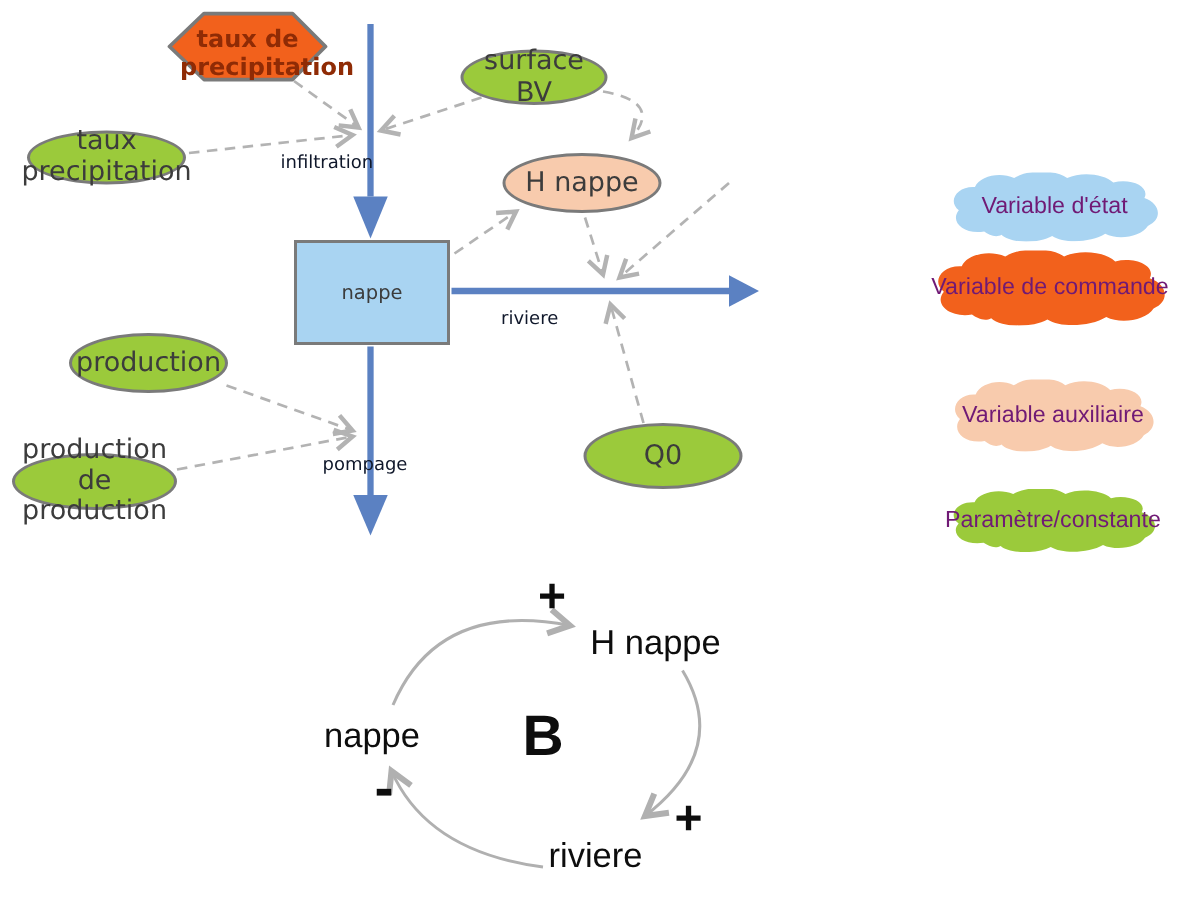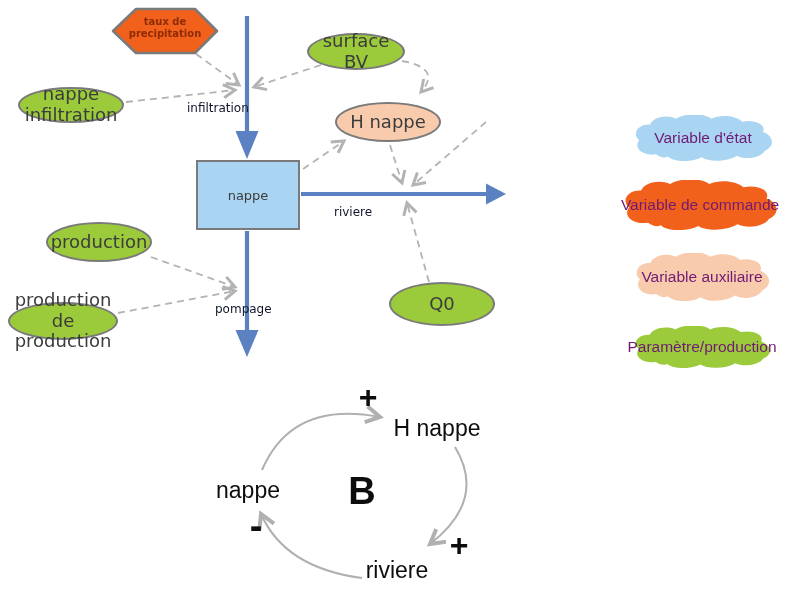--- a/index.html
+++ b/index.html
@@ -11,34 +11,34 @@
   .ellipse{position:absolute;border:2px solid #7a7a7a;border-radius:50%;
            display:flex;align-items:center;justify-content:center;text-align:center;
            font-size:18px;line-height:1.15;color:#3c3c3c;box-sizing:border-box;}
   .green{background:#9bca3b;}
   .peach{background:#f8cbad;}
   .stock{position:absolute;left:196px;top:160px;width:104px;height:70px;
          background:#a9d4f2;border:2px solid #7a7a7a;box-sizing:border-box;
          display:flex;align-items:center;justify-content:center;
          font-size:13px;color:#3c3c3c;}
   .hex-label{position:absolute;left:120px;top:16px;width:90px;text-align:center;
-             font-size:10px;line-height:1.2;font-weight:bold;color:#8f2b05;}
+             font-size:16px;line-height:1.2;font-weight:bold;color:#8f2b05;}
   .flow-label{position:absolute;text-align:left;font-size:12px;font-weight:normal;
               color:#0f172a;}
   #lbl-infiltration{left:187px;top:101px;width:120px;}
   #lbl-riviere{left:334px;top:205px;width:80px;}
   #lbl-pompage{left:215px;top:268px;width:80px;margin-top:34px;}
 
   
   .legend-item{position:absolute;display:flex;align-items:center;justify-content:center;}
   .legend-item svg{position:absolute;left:0;top:0;}
   .legend-label{position:relative;font-family:"Liberation Sans",sans-serif;
                 font-size:15.5px;color:#701a75;white-space:nowrap;}
   #legend-state{left:630px;top:115px;width:146px;height:46px;}
-  #legend-command{left:619px;top:180px;width:162px;height:50px;}
+  #legend-command{left:619px;top:167px;width:162px;height:50px;}
   #legend-aux{left:631px;top:253px;width:142px;height:48px;}
   #legend-param{left:630px;top:326px;width:144px;height:42px;}
 
   
   .loop-text{position:absolute;font-family:"Liberation Sans",sans-serif;
              font-size:23px;color:#0d0d0d;text-align:center;}
   #loop-hnappe{left:385px;top:415px;width:104px;}
   #loop-nappe{left:198px;top:477px;width:100px;}
   #loop-riviere{left:347px;top:557px;width:100px;}
   .loop-b{position:absolute;left:336px;top:470px;width:52px;text-align:center;
@@ -94,21 +94,21 @@
       <path d="M362,578 Q285,568 261,514" marker-end="url(#mloop)"></path>
     </g>
   </svg>
 
   <div class="hex-label">
     <span>taux de</span><br>
     <span>precipitation</span>
   </div>
 
   <div class="ellipse green" style="left:18px;top:87px;width:106px;height:36px;">
-    <span>nappe infiltration</span>
+    <span>taux precipitation</span>
   </div>
   <div class="ellipse green" style="left:307px;top:33px;width:98px;height:37px;">
     <span>surface BV</span>
   </div>
   <div class="ellipse peach" style="left:335px;top:102px;width:106px;height:40px;">
     <span>H nappe</span>
   </div>
   <div class="ellipse green" style="left:46px;top:222px;width:106px;height:40px;">
     <span>production</span>
   </div>
@@ -145,21 +145,21 @@
   <div class="legend-item" id="legend-aux">
     <svg width="142" height="48" viewBox="0 0 190 62" preserveAspectRatio="none">
       <path d="M34,53 C16,56 4,44 12,34 C2,26 10,12 26,13 C30,3 48,-1 60,5 C72,-3 96,-3 106,5 C118,-1 138,1 146,9 C162,5 178,13 173,23 C187,28 189,42 176,48 C170,58 150,61 139,55 C127,63 103,64 93,57 C81,64 57,64 49,56 C44,59 38,56 34,53 Z" fill="#f8cbad"></path>
     </svg>
     <span class="legend-label">Variable auxiliaire</span>
   </div>
   <div class="legend-item" id="legend-param">
     <svg width="144" height="42" viewBox="0 0 190 62" preserveAspectRatio="none">
       <path d="M34,53 C16,56 4,44 12,34 C2,26 10,12 26,13 C30,3 48,-1 60,5 C72,-3 96,-3 106,5 C118,-1 138,1 146,9 C162,5 178,13 173,23 C187,28 189,42 176,48 C170,58 150,61 139,55 C127,63 103,64 93,57 C81,64 57,64 49,56 C44,59 38,56 34,53 Z" fill="#9bca3b"></path>
     </svg>
-    <span class="legend-label">Paramètre/production</span>
+    <span class="legend-label">Paramètre/constante</span>
   </div>
 
   <div class="loop-text" id="loop-hnappe">H nappe</div>
   <div class="loop-text" id="loop-nappe">nappe</div>
   <div class="loop-text" id="loop-riviere">riviere</div>
   <div class="loop-b">B</div>
   <div class="sign" id="sign-top">+</div>
   <div class="sign" id="sign-right">+</div>
   <div class="sign" id="sign-left">-</div>
 

